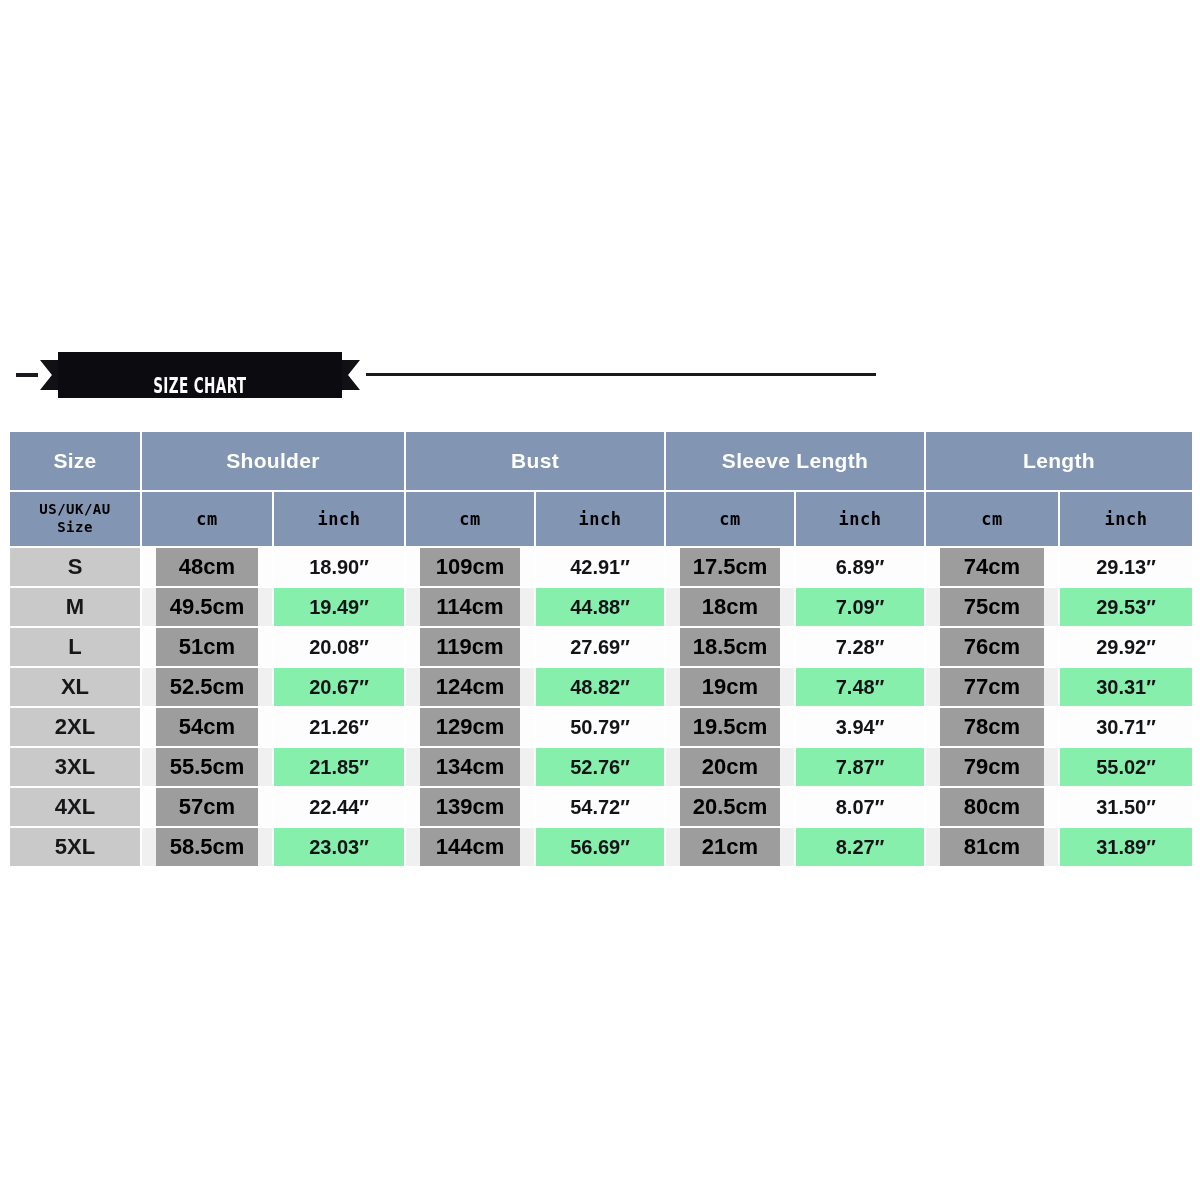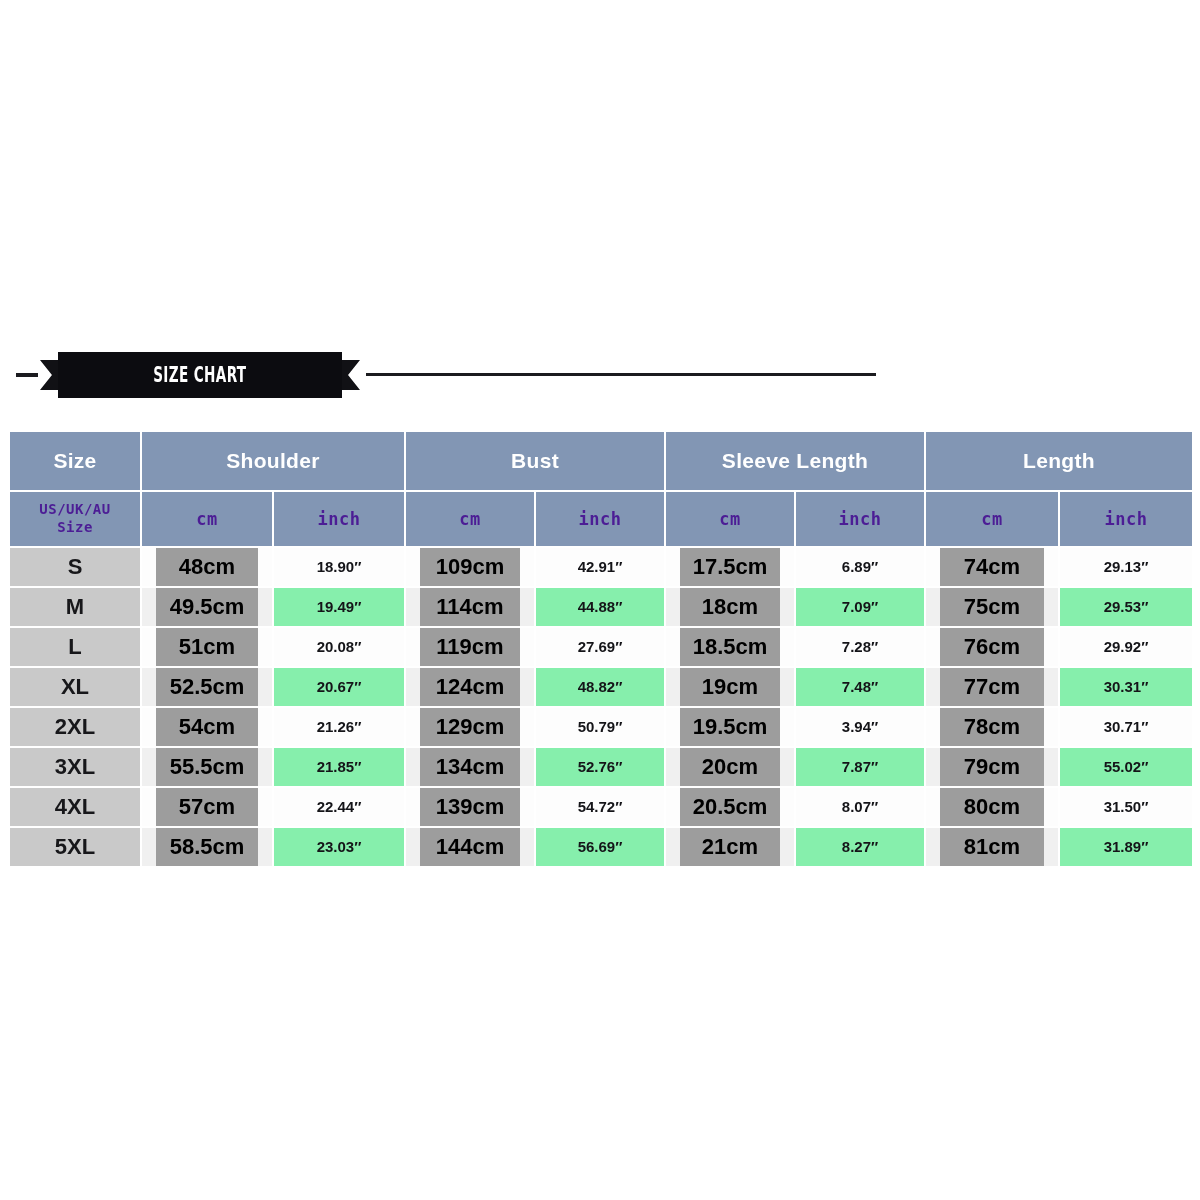--- a/index.html
+++ b/index.html
@@ -56,21 +56,21 @@
   .ribbon-tail.right { right: 0px; clip-path: polygon(0 0, 100% 0, 54% 50%, 100% 100%, 0 100%); }
 
   .ribbon-body {
     position: absolute;
     left: 18px;
     right: 18px;
     top: 0;
     bottom: 0;
     background: #0c0c10;
     display: flex;
-    align-items: center;
+    align-items: flex-end;
     justify-content: center;
   }
 
   .ribbon-title {
     color: #ffffff;
     font-family: "DejaVu Sans Condensed", "Liberation Sans Narrow", "Liberation Sans", sans-serif;
     font-size: 21px;
     font-weight: bold;
     letter-spacing: 0.5px;
     transform: scaleX(0.72);
@@ -113,21 +113,21 @@
     background: #8296b4;
     color: #ffffff;
     font-size: 21px;
     font-weight: bold;
     height: 58px;
     letter-spacing: 0.3px;
   }
 
   .hd-sub {
     background: #8296b4;
-    color: #4c1d95;
+    color: #000000;
     font-family: "DejaVu Sans Mono", "Liberation Mono", monospace;
     font-size: 17px;
     font-weight: bold;
     height: 54px;
     letter-spacing: 0.5px;
   }
 
   .hd-sub.corner {
     font-size: 14px;
     line-height: 1.28;
@@ -161,21 +161,21 @@
     color: #000000;
     font-size: 22px;
     font-weight: bold;
   }
 
   .val-inch {
     display: block;
     height: 38px;
     line-height: 38px;
     color: #141418;
-    font-size: 15px;
+    font-size: 20px;
     font-weight: bold;
   }
 </style>
 </head>
 <body>
 
 <div id="page">
 
   <div class="banner-area">
     <div class="banner-dash"></div>

